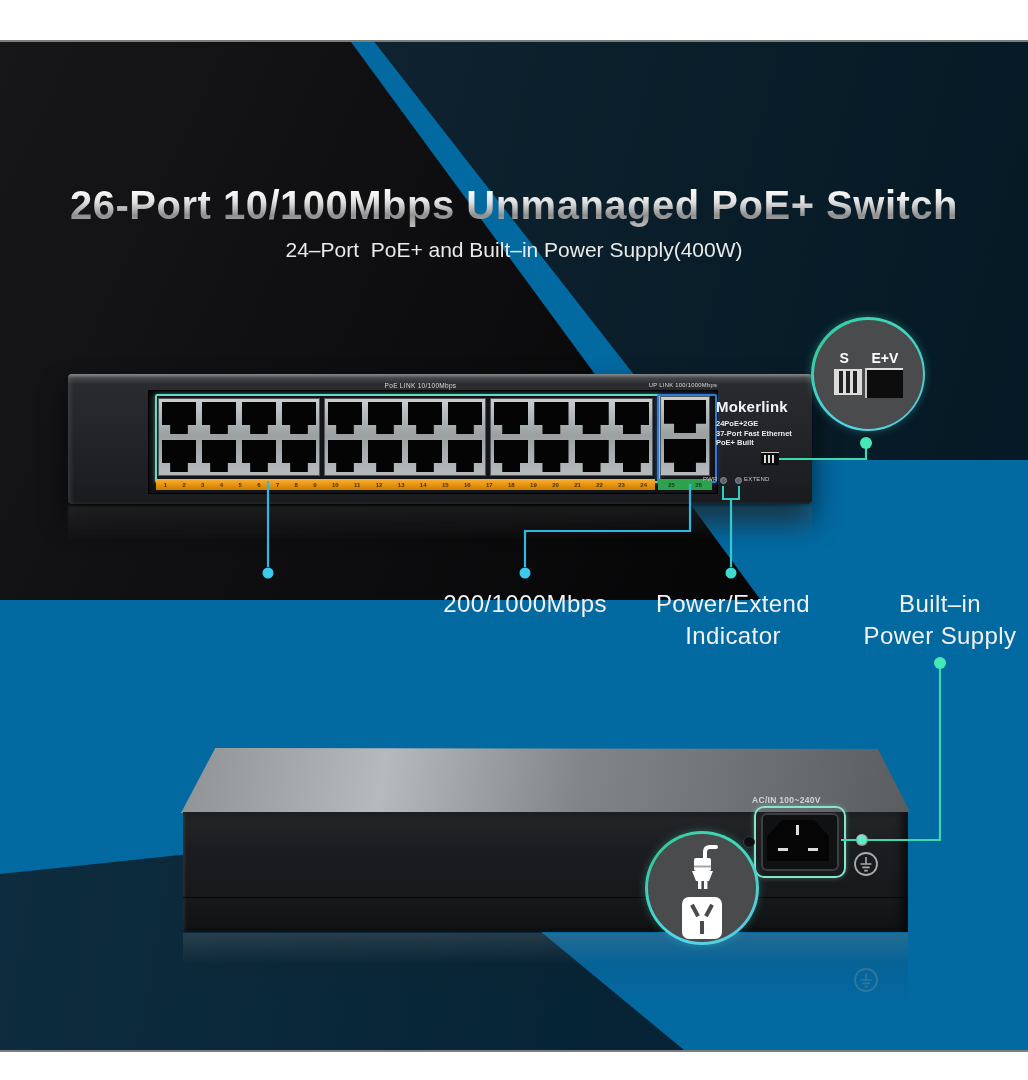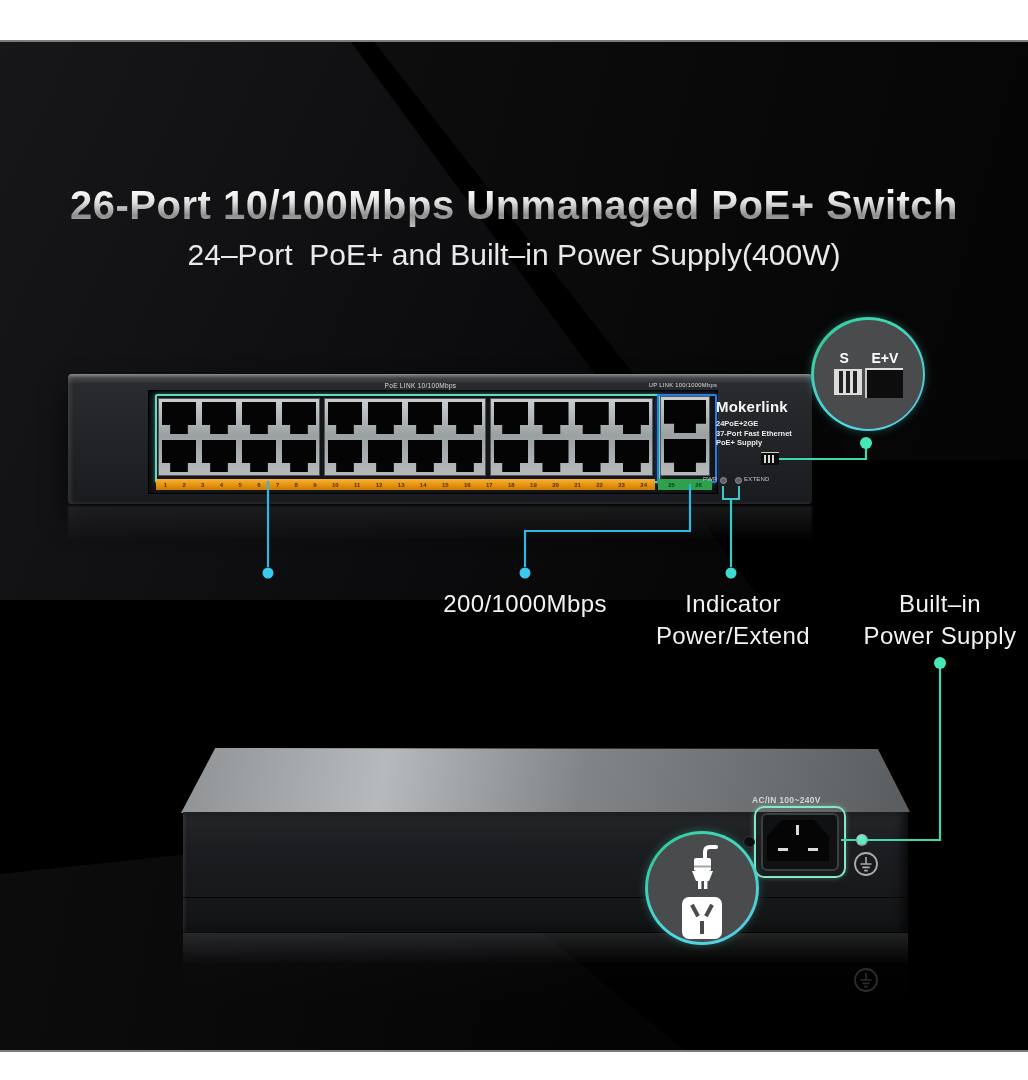--- a/index.html
+++ b/index.html
@@ -1,35 +1,35 @@
 <!DOCTYPE html>
 <html><head>
 <meta charset="utf-8">
 <style>
   html,body{margin:0;padding:0;background:#222;}
-  .canvas{position:relative;width:1028px;height:1080px;background:#000000;overflow:hidden;
+  .canvas{position:relative;width:1028px;height:1080px;background:#0369a1;overflow:hidden;
           font-family:"Liberation Sans",sans-serif;margin:0 auto;}
   .abs{position:absolute;}
 
   
   .bg-wedge1{left:0;top:40px;width:1028px;height:560px;
     background:linear-gradient(115deg,#17171a 0%,#0d0d0f 45%,#060607 75%);
     clip-path:polygon(0 0,34% 0,74% 100%,0 100%);}
   .bg-wedge2{left:300px;top:40px;width:728px;height:420px;
     background:linear-gradient(105deg,#121214 0%,#0a0a0b 60%,#060607 100%);
     clip-path:polygon(10% 0,100% 0,100% 100%,55% 100%);opacity:.8;}
   .bg-wedge3{left:0;top:830px;width:760px;height:220px;
     background:linear-gradient(100deg,#121214 0%,#060607 80%);
     clip-path:polygon(0 20%,55% 0,90% 100%,0 100%);opacity:.7;}
 
   
   .title{left:0;top:183px;width:1028px;text-align:center;font-size:40px;font-weight:bold;letter-spacing:.5px;
     background:linear-gradient(180deg,#ffffff 12%,#e2e2e2 42%,#8e8e8e 72%,#c2c2c2 100%);
     -webkit-background-clip:text;background-clip:text;color:transparent;}
-  .subtitle{left:0;top:238px;width:1028px;text-align:center;font-size:30px;color:#e9e9e9;white-space:pre;}
+  .subtitle{left:0;top:238px;width:1028px;text-align:center;font-size:21px;color:#e9e9e9;white-space:pre;}
 
   
   .front-switch{left:68px;top:374px;width:744px;height:130px;border-radius:4px;
     background:linear-gradient(180deg,#8a8d90 0px,#45474a 4px,#2a2b2e 10px,#222326 55%,#1a1b1e 100%);
     box-shadow:0 16px 28px rgba(0,0,0,.65), inset 3px 0 4px rgba(120,124,128,.25);}
   .recess{left:148px;top:390px;width:568px;height:102px;background:#151619;border:1px solid #000;
     box-shadow:inset 0 3px 6px rgba(0,0,0,.8);}
   .sec-label{color:#d9dbdd;font-size:6.5px;letter-spacing:.3px;text-align:center;}
   .poe-outline{left:155px;top:394px;width:501px;height:85px;border:2px solid #62dcc4;border-radius:2px;
     box-shadow:0 0 4px rgba(98,220,196,.5);pointer-events:none;}
@@ -189,21 +189,21 @@
   <div class="abs uplink-outline"></div>
   <div class="abs green-strip">
       <span class="gnum">25</span>
       <span class="gnum">26</span>
     </div>
 
   <div class="abs brand">Mokerlink</div>
   <div class="abs model">
     <div>24PoE+2GE</div>
     <div>37-Port Fast Ethernet</div>
-    <div>PoE+ Supply</div>
+    <div>PoE+ Built</div>
   </div>
 
   <div class="abs dip">
     <i style="left:3px"></i>
       <i style="left:7px"></i>
       <i style="left:11px"></i>
   </div>
 
   <span class="abs led-row-label" style="left:703px;top:476px;">PWR</span>
   <span class="abs led" style="left:720px;top:477px;"></span>
@@ -287,22 +287,22 @@
         <rect x="26" y="8" width="4" height="13" fill="#4a4b4d" transform="rotate(28 28 14.5)"></rect>
         <rect x="19" y="25" width="4" height="13" fill="#4a4b4d"></rect>
       </svg>
     </div>
   </div>
 
   <div class="abs callout-label" style="left:395px;top:588px;">
     <div>200/1000Mbps</div>
   </div>
   <div class="abs callout-label" style="left:603px;top:588px;">
+    <div>Power/Extend</div>
     <div>Indicator</div>
-    <div>Power/Extend</div>
   </div>
   <div class="abs callout-label" style="left:810px;top:588px;">
     <div>Built–in</div>
     <div>Power Supply</div>
   </div>
 
   <div class="abs white-strip ws-top"></div>
   <div class="abs white-strip ws-bottom"></div>
 
 </div>

